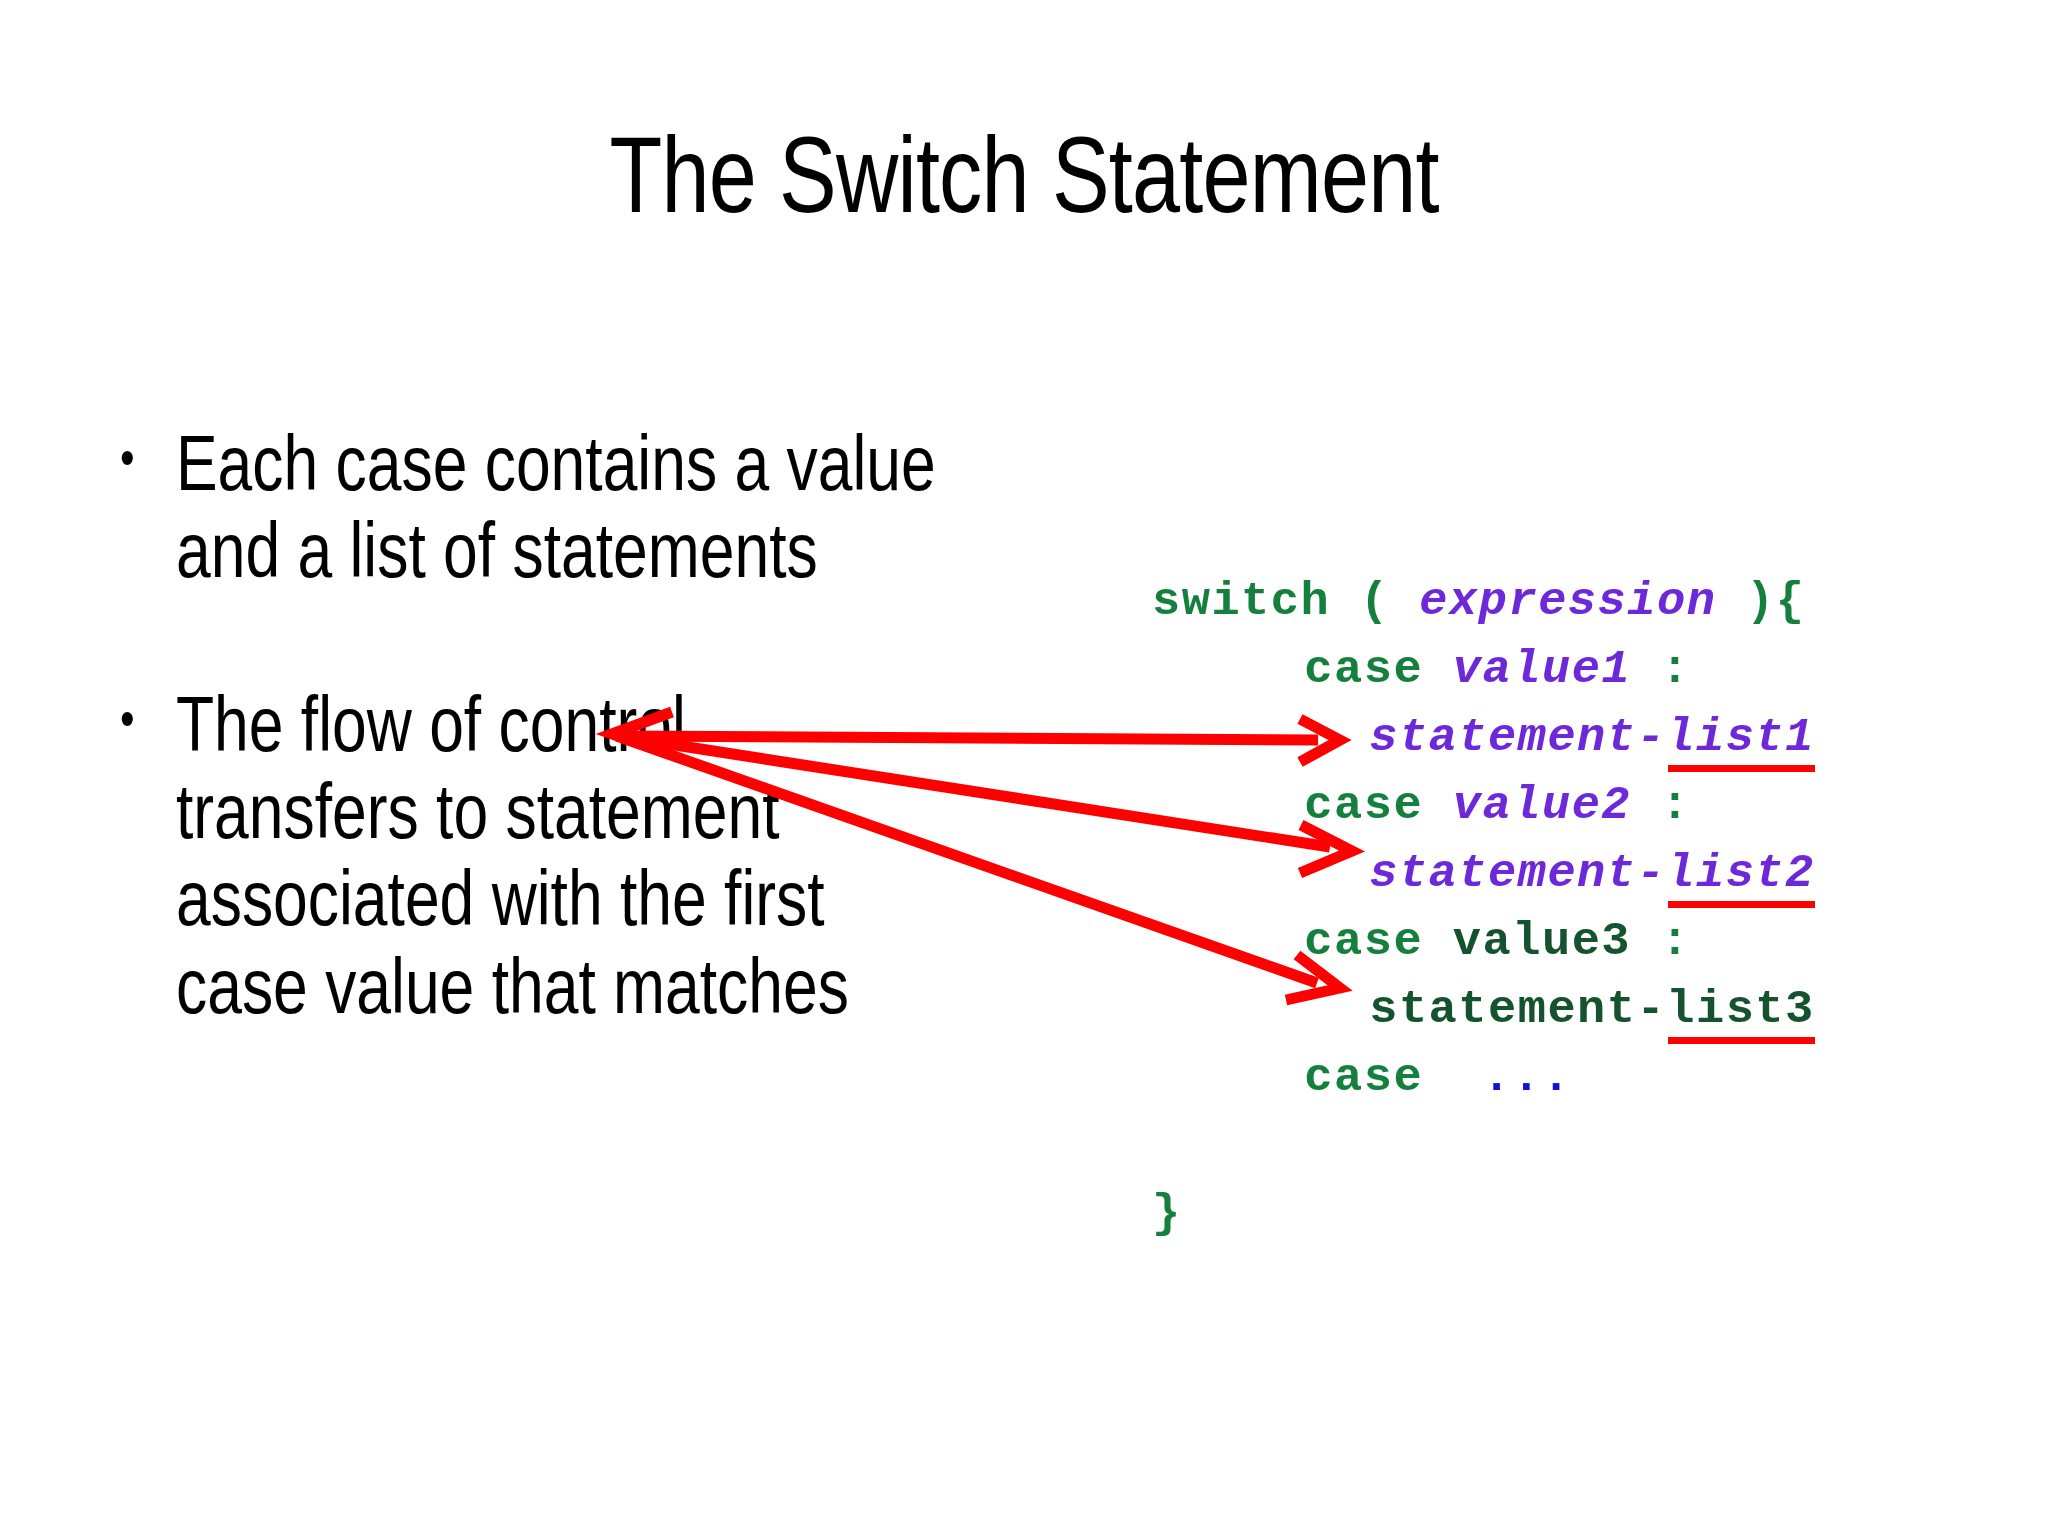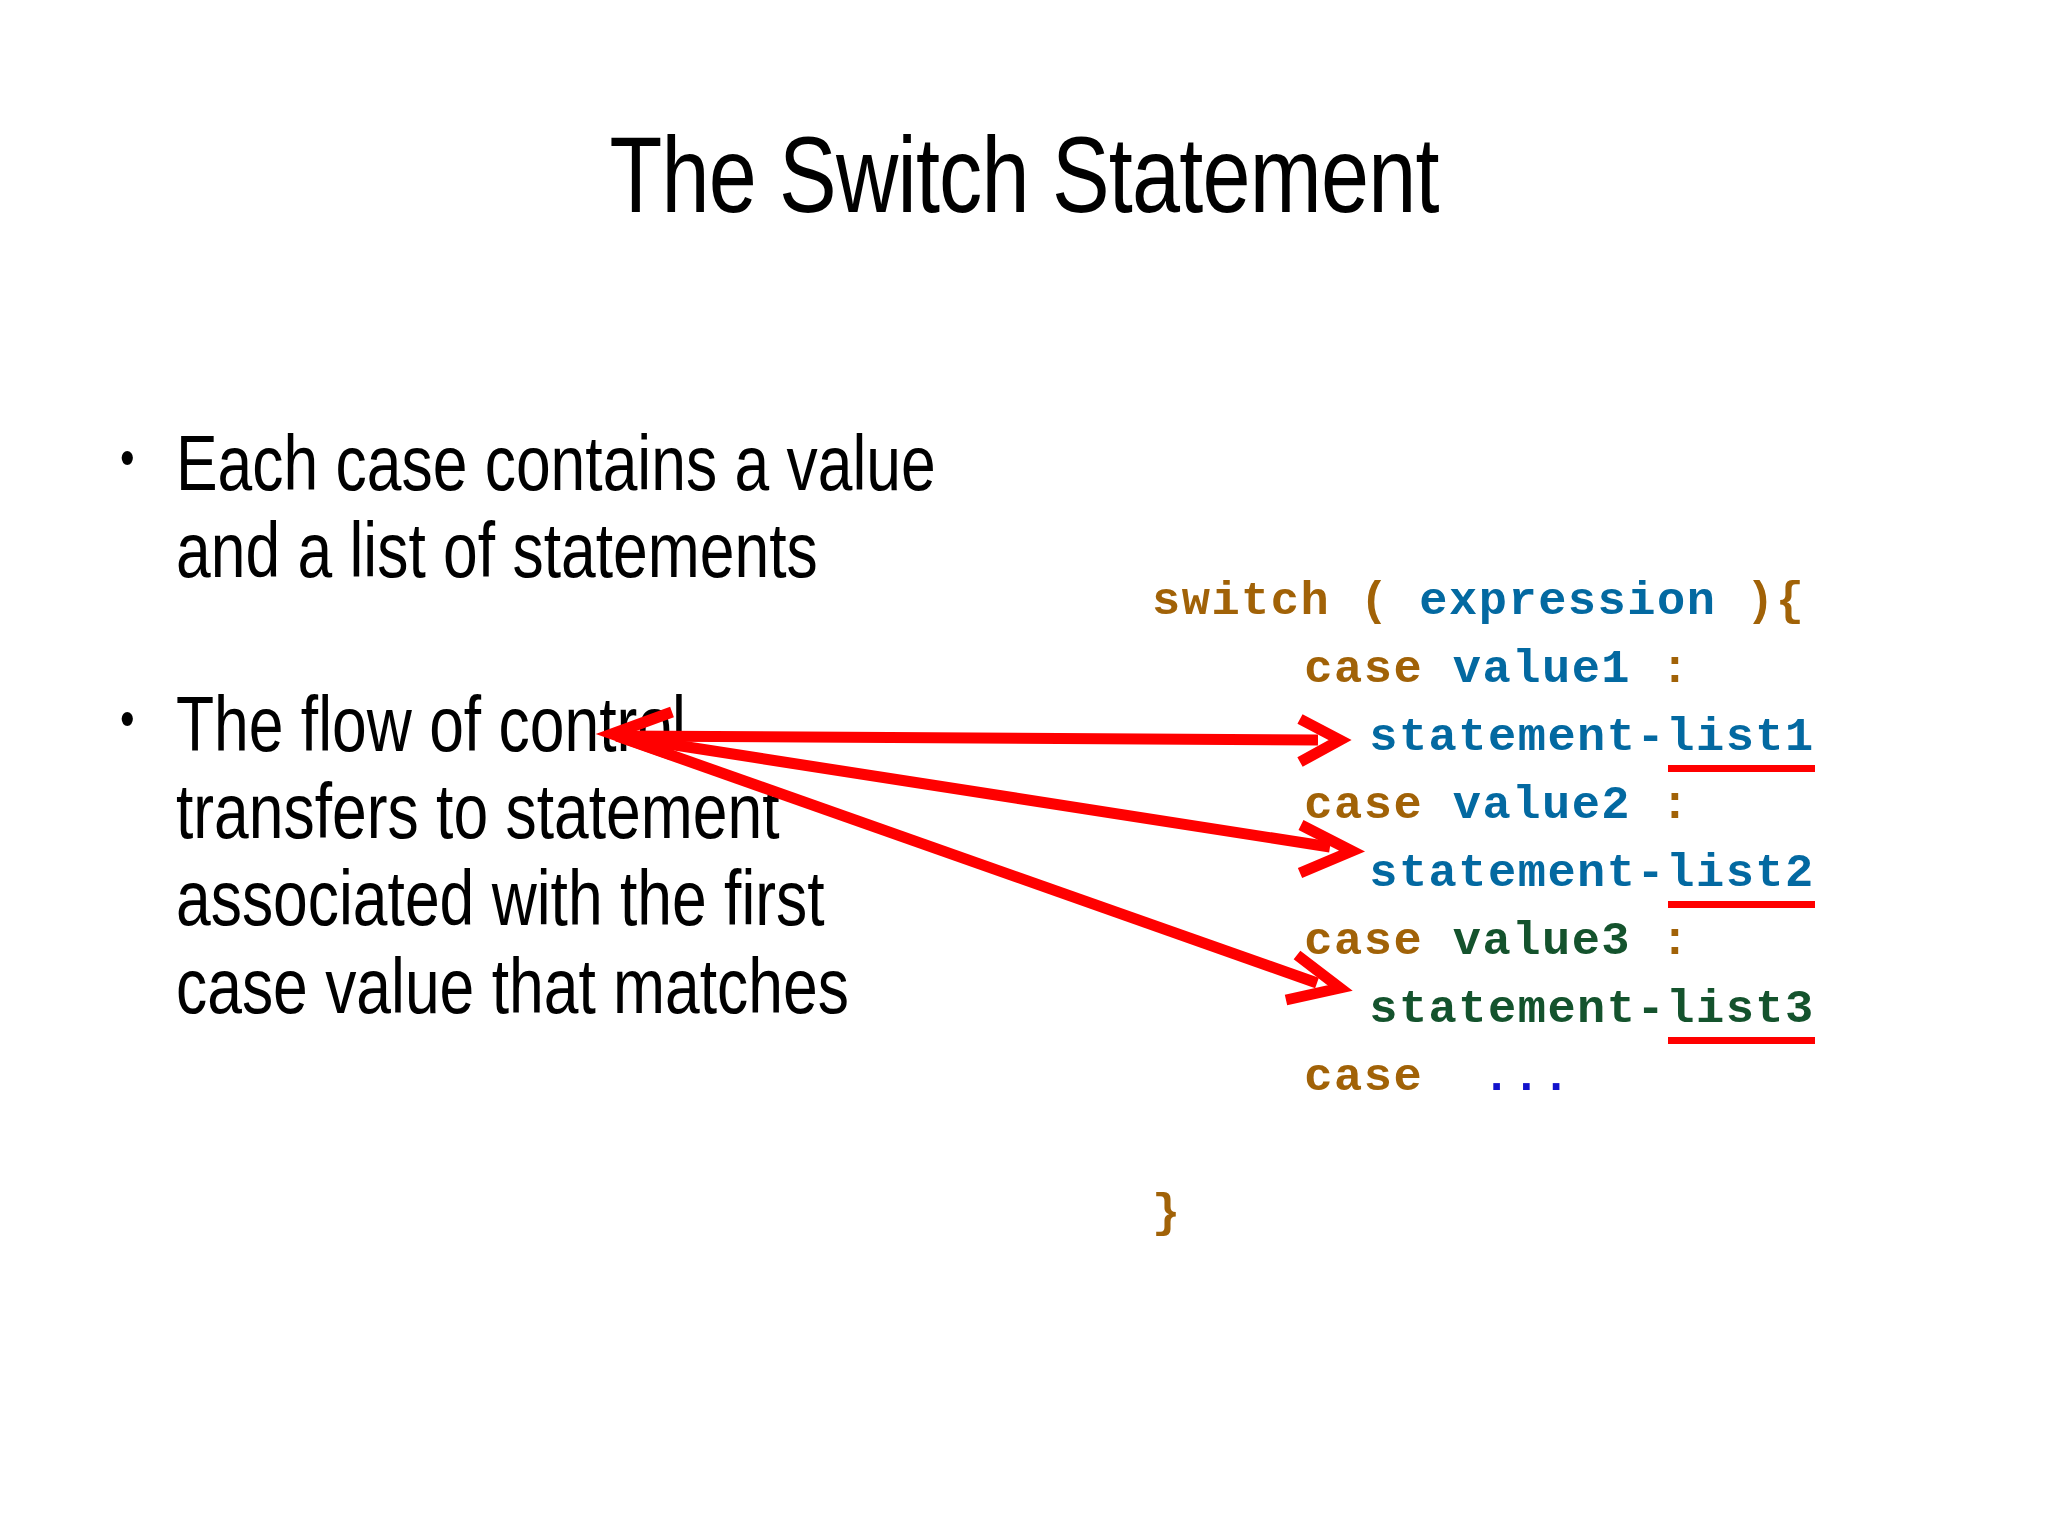--- a/index.html
+++ b/index.html
@@ -75,22 +75,22 @@
     top: 568px;
     font-family: "Liberation Mono", "DejaVu Sans Mono", monospace;
     font-size: 47px;
     font-weight: bold;
     line-height: 68px;
     color: #000000;
     white-space: pre;
     letter-spacing: 1.5px;
   }
   .code-line { display: block; height: 68px; }
-  .kw   { color: #a16207; }
-  .var  { color: #0369a1; }
+  .kw   { color: #15803d; }
+  .var  { color: #6d28d9; font-style: italic; }
   .varu { color: #14532d; font-style: normal; }
   .dots { color: #1212CC; }
   .ul-red {
     position: relative;
     display: inline-block;
     text-align: right;
   }
   .ul-red::after {
     content: "";
     position: absolute;

